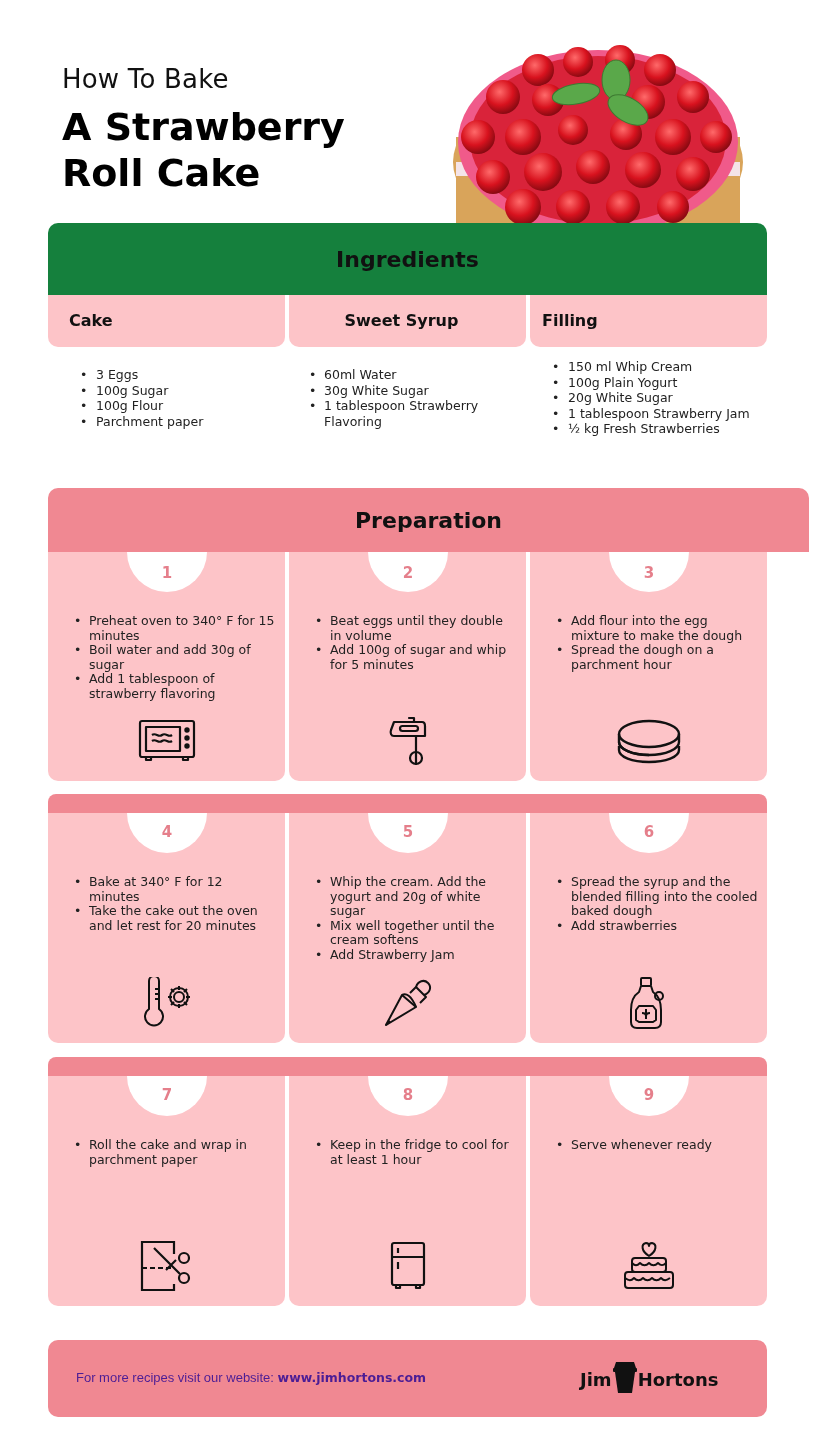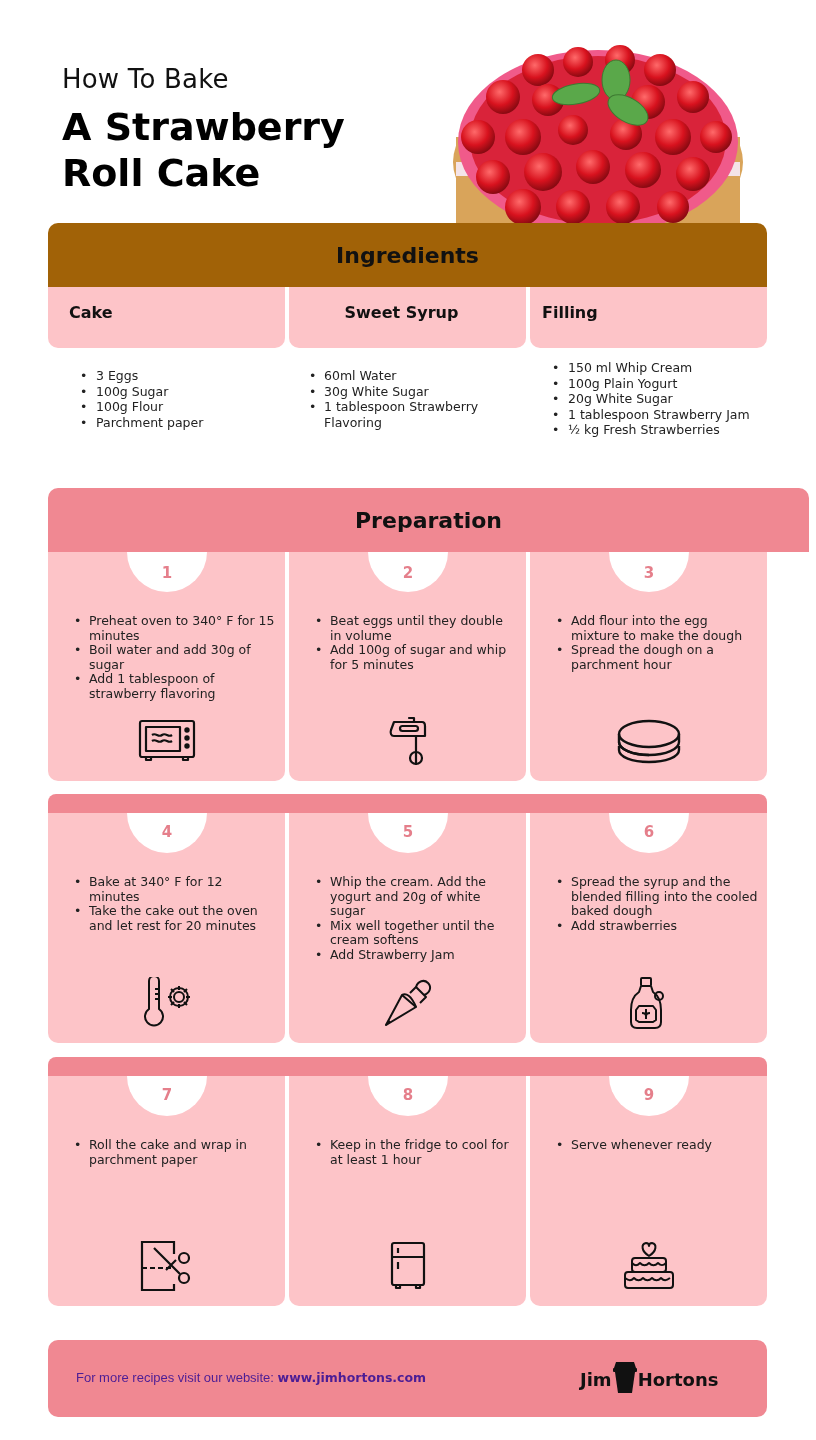--- a/index.html
+++ b/index.html
@@ -9,24 +9,24 @@
   .hero { position: absolute; left: 0; top: 0; width: 816px; height: 224px; }
   .hero-kicker { position: absolute; left: 62px; top: 64px; font-size: 26px; font-weight: normal; color: #111; letter-spacing: 0.2px; }
   .hero-title { position: absolute; left: 62px; top: 104px; font-size: 38px; font-weight: bold; line-height: 46px; color: #000; width: 340px; }
 
   
   .cake { position: absolute; left: 448px; top: 42px; width: 300px; height: 182px; overflow: hidden; }
   .cake svg { width: 300px; height: 200px; }
 
   
   .ing { position: absolute; left: 48px; top: 223px; width: 719px; }
-  .ing-head { height: 64px; background: #a16207; border-radius: 10px 10px 0 0; display: flex; align-items: center; justify-content: center; font-size: 22px; font-weight: bold; color: #111; }
+  .ing-head { height: 72px; background: #15803d; border-radius: 10px 10px 0 0; display: flex; align-items: center; justify-content: center; font-size: 22px; font-weight: bold; color: #111; }
   .ing-cols { display: flex; gap: 4px; }
   .ing-col { width: 237px; }
-  .ing-col-head { height: 61px; background: #FDC4C8; border-radius: 0 0 10px 10px; padding: 16px 20px 16px 21px; font-size: 16px; font-weight: bold; color: #111; }
+  .ing-col-head { height: 52px; background: #FDC4C8; border-radius: 0 0 10px 10px; padding: 16px 20px 16px 21px; font-size: 16px; font-weight: bold; color: #111; }
   .ing-col:nth-child(2) .ing-col-head { padding-left: 8px; text-align: center; }
   .ing-col:nth-child(3) .ing-col-head { padding-left: 12px; }
   .ing-list { list-style: none; font-size: 12.5px; line-height: 15.5px; color: #222; }
   .ing-list li { position: relative; padding-left: 48px; }
   .ing-list li::before { content: "•"; position: absolute; left: 32px; }
   .ing-col:nth-child(1) .ing-list { margin-top: 20px; }
   .ing-col:nth-child(2) .ing-list { margin-top: 20px; }
   .ing-col:nth-child(2) .ing-list li { padding-left: 35px; }
   .ing-col:nth-child(2) .ing-list li::before { left: 20px; }
   .ing-col:nth-child(3) .ing-list { margin-top: 12px; }

